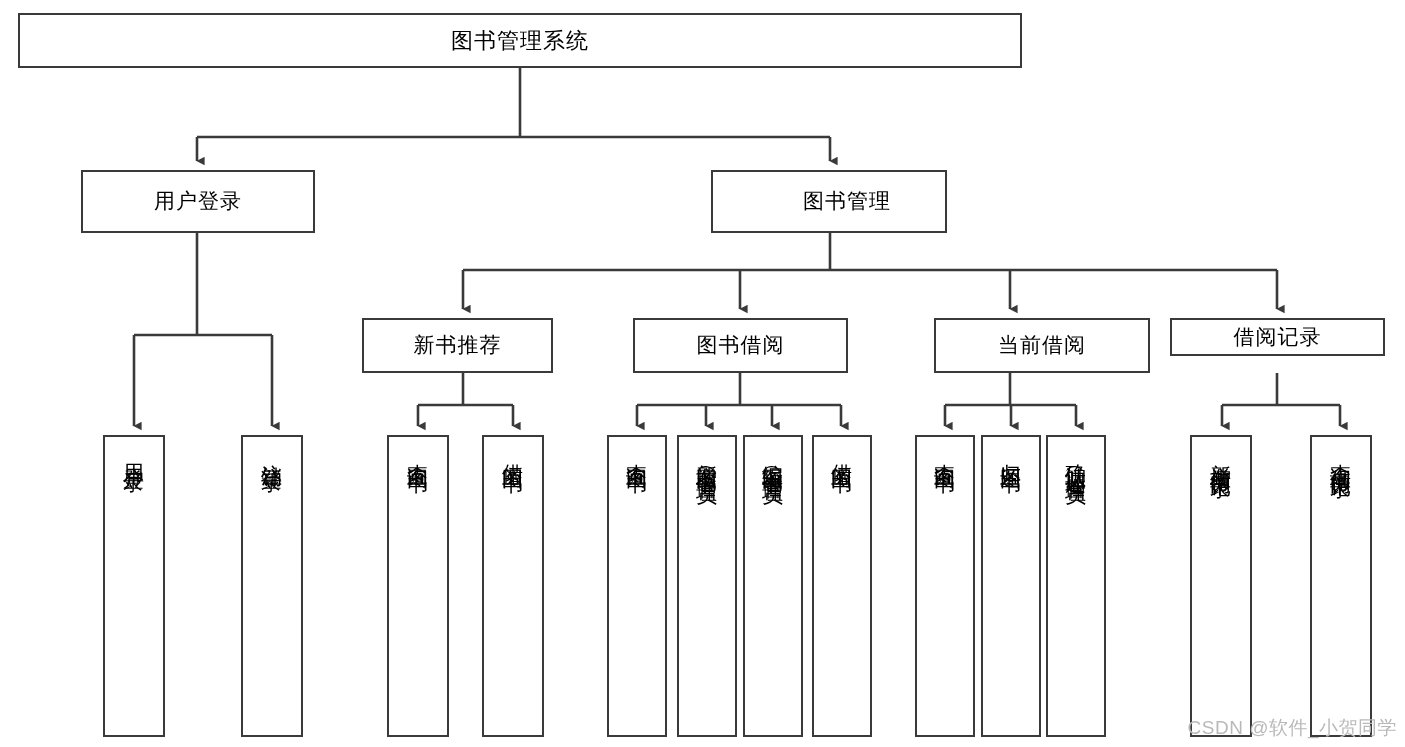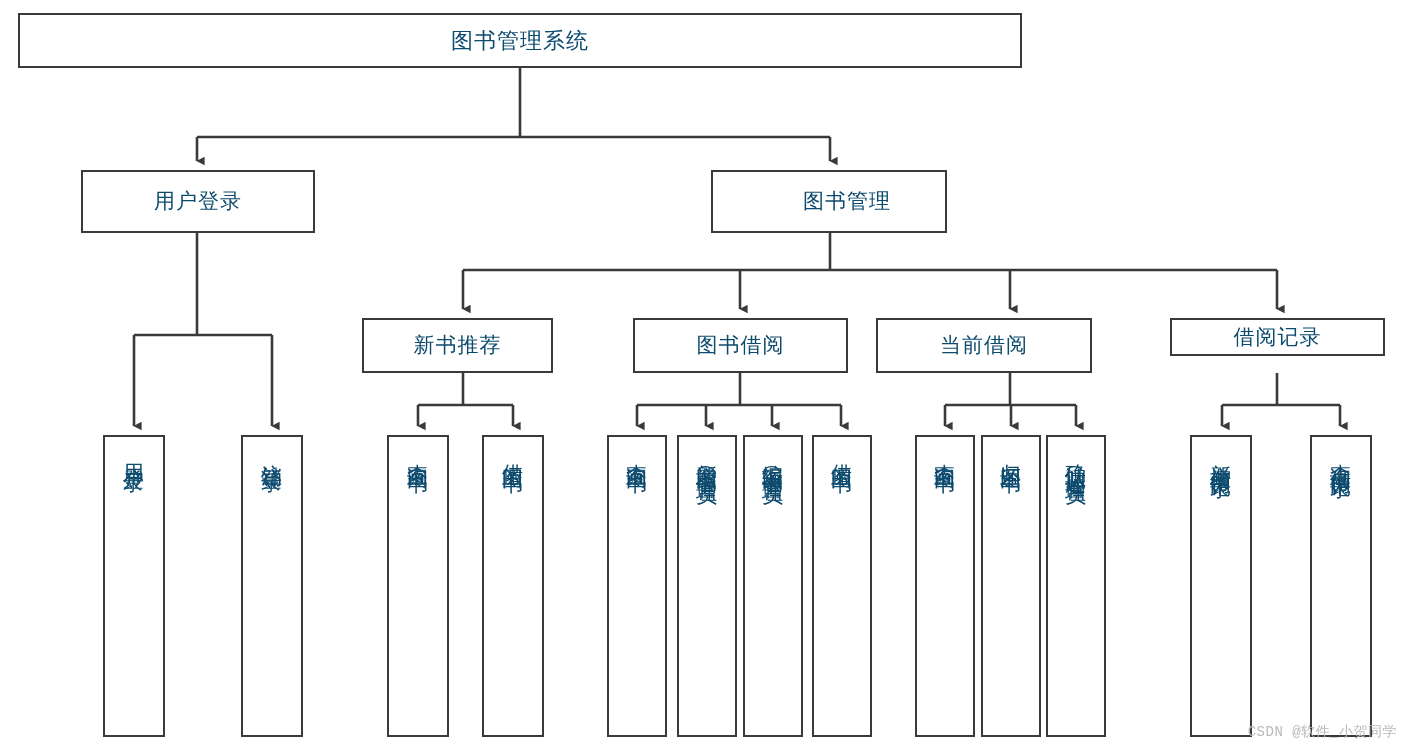--- a/index.html
+++ b/index.html
@@ -26,21 +26,21 @@
     pointer-events: none;
   }
   .node {
     position: absolute;
     box-sizing: border-box;
     border: 2px solid #3a3a3a;
     background: #ffffff;
     display: flex;
     align-items: center;
     justify-content: center;
-    color: #0c4a6e;
+    color: #000000;
   }
   .node .label {
     display: block;
     text-align: center;
     line-height: 1.25;
   }
   .node-horizontal .label {
     font-size: 21px;
     letter-spacing: 1px;
     white-space: nowrap;
@@ -57,25 +57,24 @@
     writing-mode: vertical-rl;
     text-orientation: upright;
     font-size: 21px;
     letter-spacing: 3px;
     line-height: 1;
   }
   .watermark {
     position: absolute;
     right: 8px;
     bottom: 6px;
-    font-size: 14px;
+    font-size: 19px;
     color: #b9b9b9;
     letter-spacing: 0.5px;
     white-space: nowrap;
-    font-family: Liberation Mono, monospace;
   }
 </style>
 </head>
 <body>
 
 <div id="canvas">
 
   <svg class="connectors" viewBox="0 0 1405 747" xmlns="http://www.w3.org/2000/svg">
     <defs>
       <marker id="arrowhead" markerWidth="10" markerHeight="10" refX="4.2" refY="7.6" orient="auto" markerUnits="userSpaceOnUse">
@@ -139,21 +138,21 @@
   </div>
 
   <div class="node node-horizontal" style="left:362px; top:318px; width:191px; height:55px;">
     <span class="label">新书推荐</span>
   </div>
 
   <div class="node node-horizontal" style="left:633px; top:318px; width:215px; height:55px;">
     <span class="label">图书借阅</span>
   </div>
 
-  <div class="node node-horizontal" style="left:876px; top:318px; width:216px; height:55px;">
+  <div class="node node-horizontal" style="left:934px; top:318px; width:216px; height:55px;">
     <span class="label">当前借阅</span>
   </div>
 
   <div class="node node-horizontal" style="left:1170px; top:318px; width:215px; height:38px;">
     <span class="label">借阅记录</span>
   </div>
 
   <div class="node node-vertical" style="left:103px; top:435px; width:62px; height:302px;">
     <span class="label">用户登录</span>
   </div>

